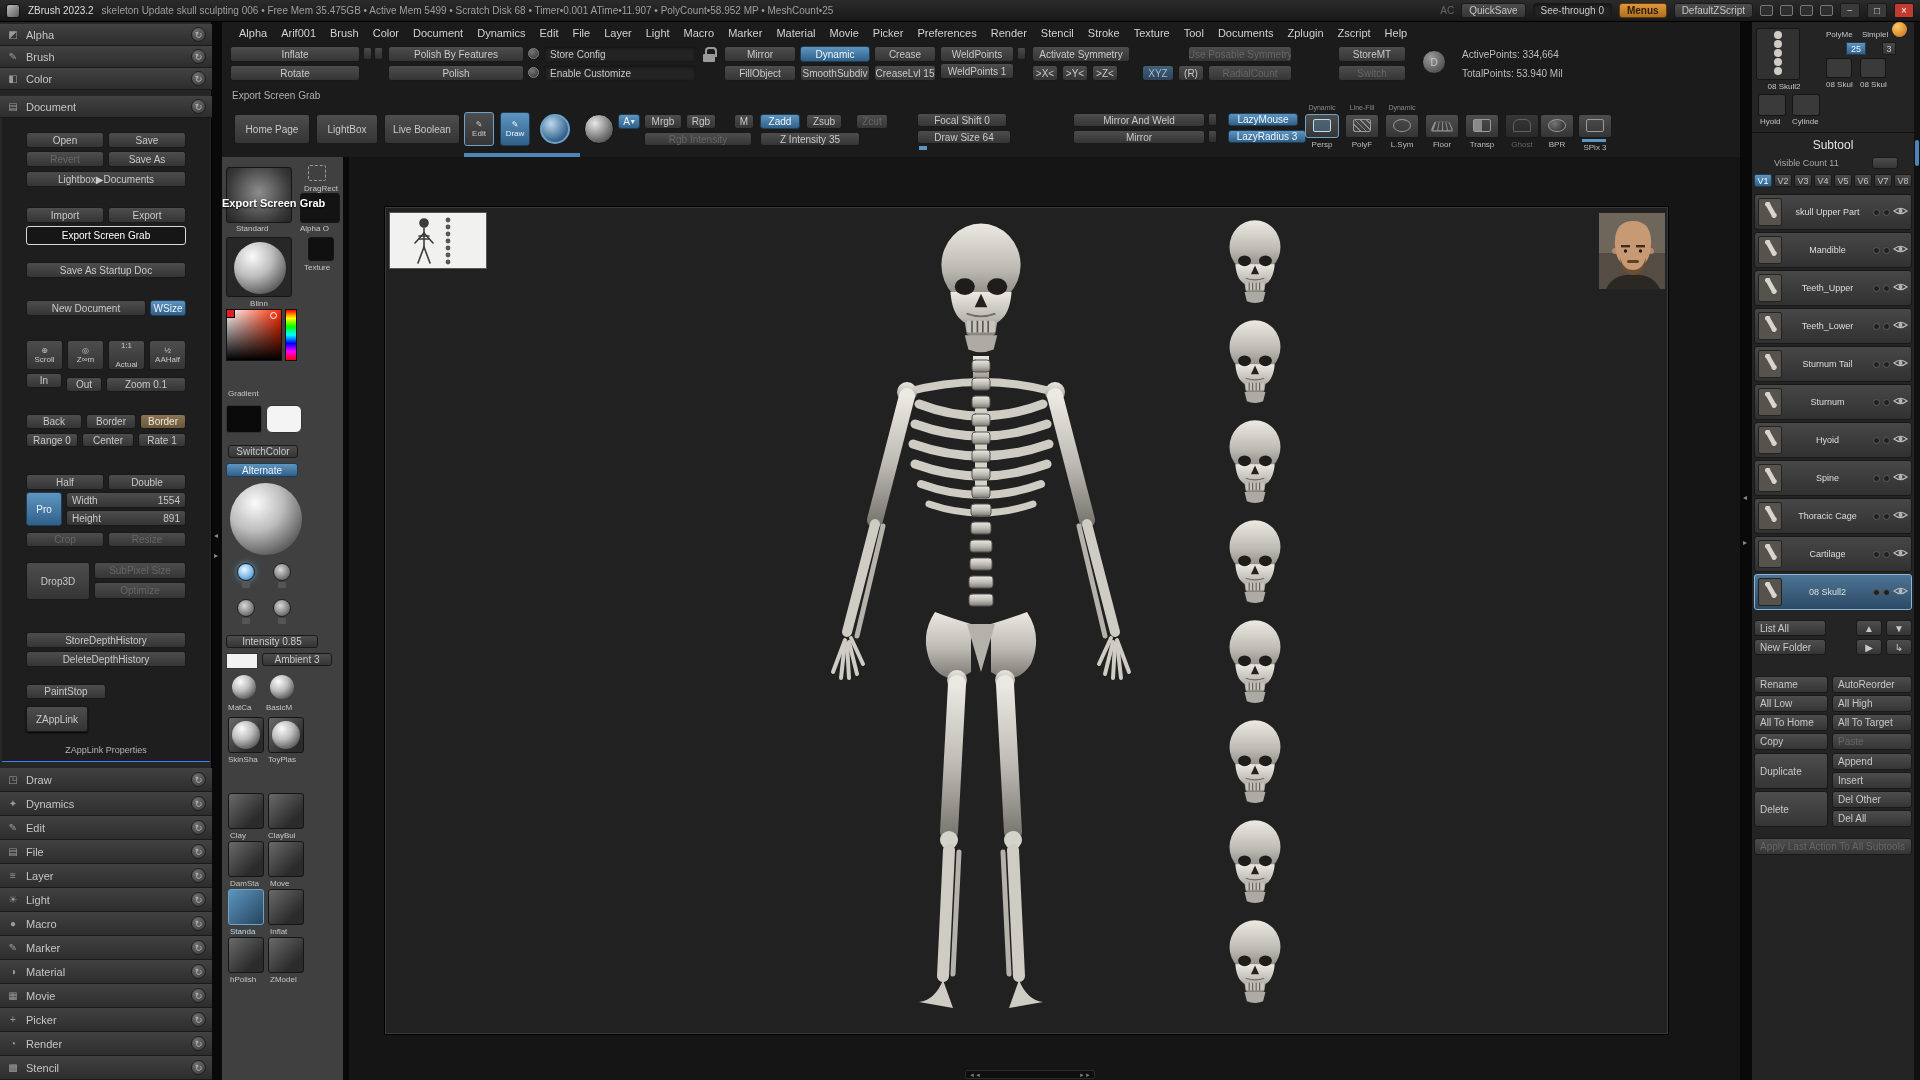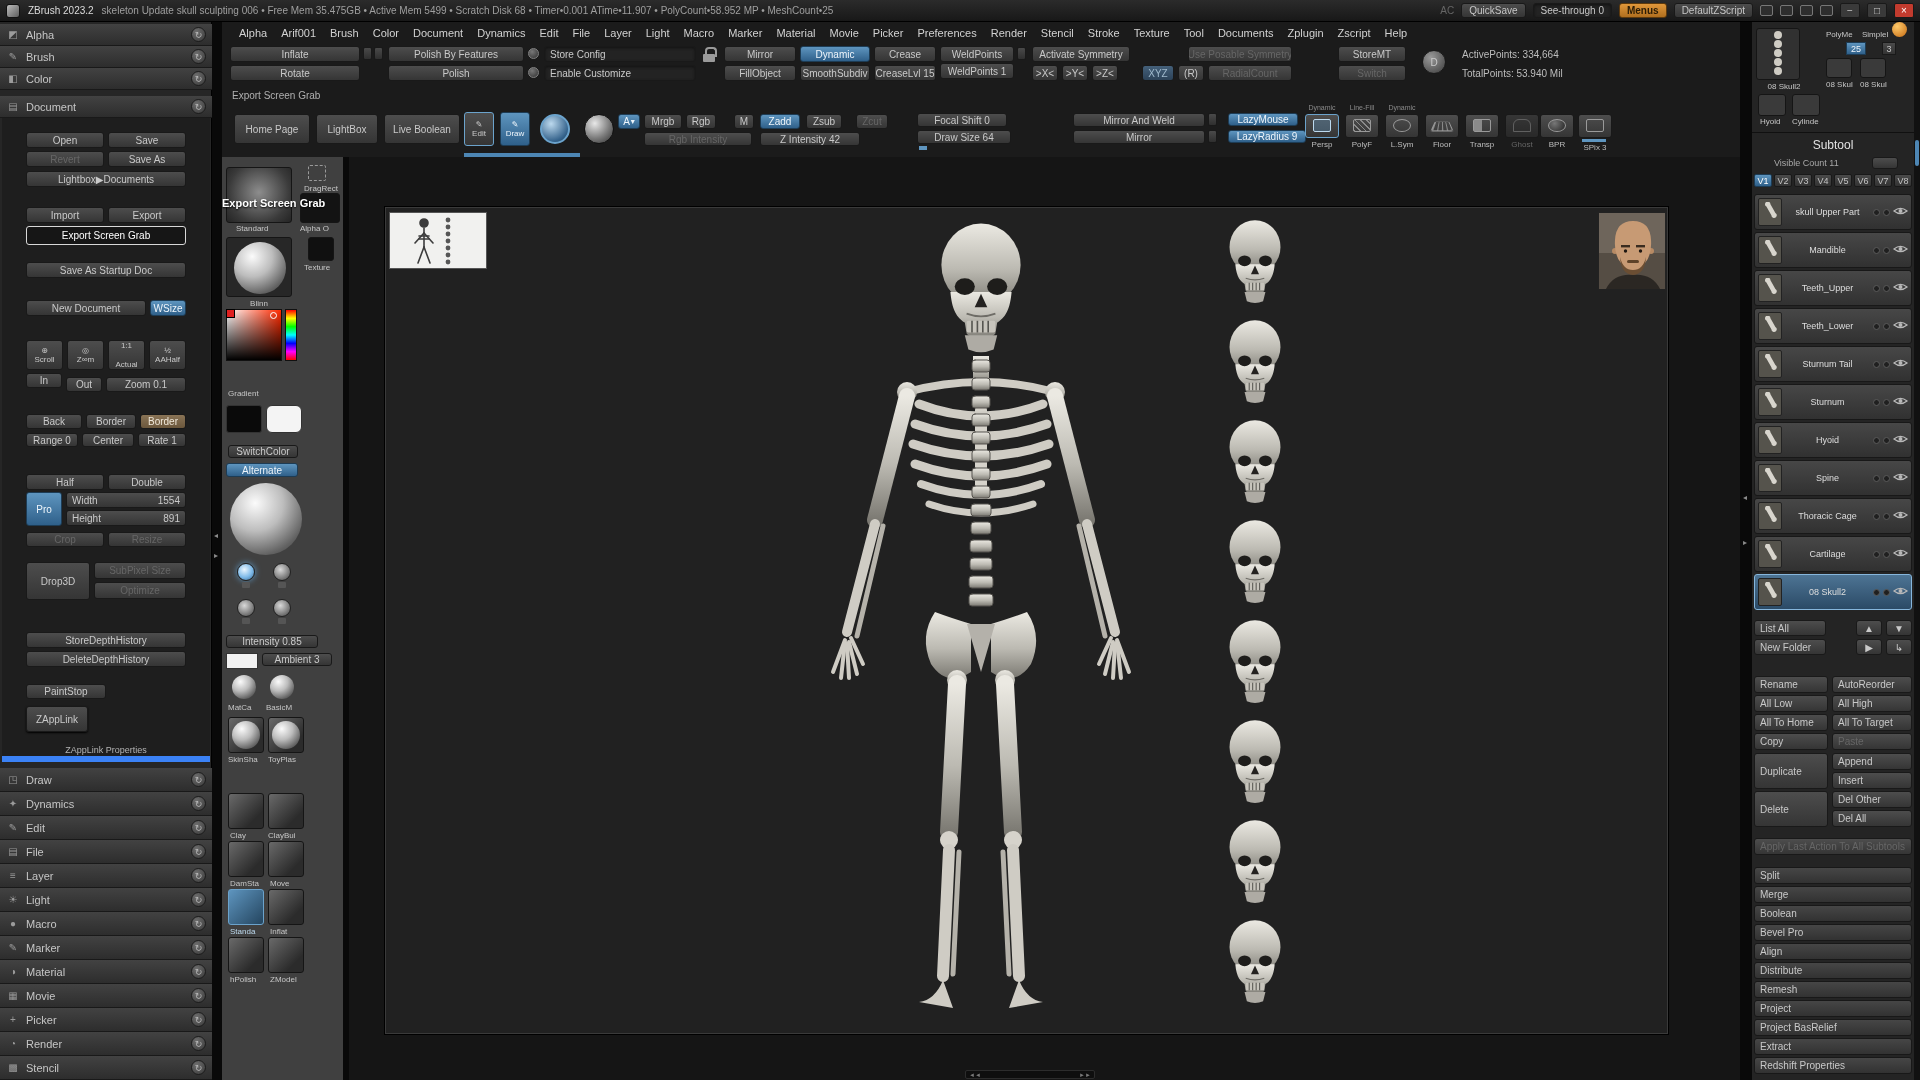--- a/index.html
+++ b/index.html
@@ -140,21 +140,21 @@
         <span class="circ">↻</span>
       </div>
     </div>
 
   <div class="hdr" style="top:74px">
     <span class="picon">▤</span>
     <span>Document</span>
     <span class="circ">↻</span>
   </div>
 
-  <div class="abs" style="left:2px;top:96px;width:208px;height:644px;background:#1e1e1e;border-bottom:6px solid #3b82f6">
+  <div class="abs" style="left:2px;top:96px;width:208px;height:644px;background:#1e1e1e;border-bottom:1px solid #3b82f6">
     <div class="btn" style="left:24px;top:14px;width:78px;height:16px">Open</div>
     <div class="btn" style="left:106px;top:14px;width:78px;height:16px">Save</div>
     <div class="btn dim" style="left:24px;top:33px;width:78px;height:16px">Revert</div>
     <div class="btn" style="left:106px;top:33px;width:78px;height:16px">Save As</div>
     <div class="btn" style="left:24px;top:53px;width:160px;height:16px">Lightbox▶Documents</div>
     <div class="btn" style="left:24px;top:89px;width:78px;height:16px">Import</div>
     <div class="btn" style="left:106px;top:89px;width:78px;height:16px">Export</div>
     <div class="btn" style="left:24px;top:108px;width:160px;height:19px;background:#161616;border:1px solid #d8d8d8;color:#fff">Export Screen Grab</div>
     <div class="btn" style="left:24px;top:144px;width:160px;height:16px">Save As Startup Doc</div>
     <div class="btn" style="left:24px;top:182px;width:120px;height:16px">New Document</div>
@@ -389,33 +389,33 @@
     <span>A</span>
     <span class="tiny">▾</span>
   </div>
   <div class="btn" style="left:422px;top:92px;width:38px;height:15px">Mrgb</div>
   <div class="btn" style="left:464px;top:92px;width:30px;height:15px">Rgb</div>
   <div class="btn" style="left:512px;top:92px;width:20px;height:15px">M</div>
   <div class="btn blue" style="left:538px;top:92px;width:40px;height:15px">Zadd</div>
   <div class="btn" style="left:584px;top:92px;width:36px;height:15px">Zsub</div>
   <div class="btn dim" style="left:634px;top:92px;width:32px;height:15px">Zcut</div>
   <div class="btn dim" style="left:422px;top:110px;width:108px;height:14px">Rgb Intensity</div>
-  <div class="btn" style="left:538px;top:110px;width:100px;height:14px">Z Intensity 42</div>
+  <div class="btn" style="left:538px;top:110px;width:100px;height:14px">Z Intensity 35</div>
 
   <div class="btn" style="left:695px;top:91px;width:90px;height:14px">Focal Shift 0</div>
   <div class="btn" style="left:695px;top:108px;width:94px;height:14px">Draw Size 64</div>
   <div class="abs" style="left:697px;top:124px;width:8px;height:4px;background:#5e95bf"></div>
 
   <div class="btn" style="left:851px;top:91px;width:132px;height:14px">Mirror And Weld</div>
   <span class="expgrip" style="left:986px;top:91px"></span>
   <div class="btn" style="left:851px;top:108px;width:132px;height:14px">Mirror</div>
   <span class="expgrip" style="left:986px;top:108px"></span>
 
   <div class="btn blue" style="left:1006px;top:91px;width:70px;height:13px">LazyMouse</div>
-  <div class="btn blue" style="left:1006px;top:108px;width:78px;height:13px">LazyRadius 9</div>
+  <div class="btn blue" style="left:1006px;top:108px;width:78px;height:13px">LazyRadius 3</div>
 
   <span class="minitop" style="left:1081px;top:82px">Dynamic</span>
   <div class="mini on" style="left:1083px;top:92px">
       <div class="ic"></div>
     </div>
   <span class="minilbl" style="left:1081px;top:118px">Persp</span>
 
   <span class="minitop" style="left:1121px;top:82px">Line-Fill</span>
   <div class="mini" style="left:1123px;top:92px">
       <div class="ic" style="background:repeating-linear-gradient(45deg,#8a8a8a 0 1px,transparent 1px 4px)"></div>
@@ -917,31 +917,17 @@
   <div class="rbtn" style="left:2px;top:711px;width:74px;height:17px">Copy</div>
   <div class="rbtn dim" style="left:80px;top:711px;width:80px;height:17px">Paste</div>
   <div class="rbtn" style="left:2px;top:731px;width:74px;height:36px">Duplicate</div>
   <div class="rbtn" style="left:80px;top:731px;width:80px;height:17px">Append</div>
   <div class="rbtn" style="left:80px;top:750px;width:80px;height:17px">Insert</div>
   <div class="rbtn" style="left:2px;top:769px;width:74px;height:36px">Delete</div>
   <div class="rbtn" style="left:80px;top:769px;width:80px;height:17px">Del Other</div>
   <div class="rbtn" style="left:80px;top:788px;width:80px;height:17px">Del All</div>
   <div class="rbtn dim" style="left:2px;top:816px;width:158px;height:17px">Apply Last Action To All Subtools</div>
 
-  <div class="abs" style="left:2px;top:845px;width:158px;display:flex;flex-direction:column;gap:2px">
-
-  <div class="secbar">Split</div>
-      <div class="secbar">Merge</div>
-      <div class="secbar">Boolean</div>
-      <div class="secbar">Bevel Pro</div>
-      <div class="secbar">Align</div>
-      <div class="secbar">Distribute</div>
-      <div class="secbar">Remesh</div>
-      <div class="secbar">Project</div>
-      <div class="secbar">Project BasRelief</div>
-      <div class="secbar">Extract</div>
-      <div class="secbar">Redshift Properties</div>
-    </div>
 </div>
 
 <div class="abs" style="left:1914px;top:22px;width:6px;height:1058px;background:#111">
   <div class="abs" style="left:1px;top:118px;width:4px;height:26px;background:#4d86b4;border-radius:2px"></div>
 </div>
 
 </body></html>

